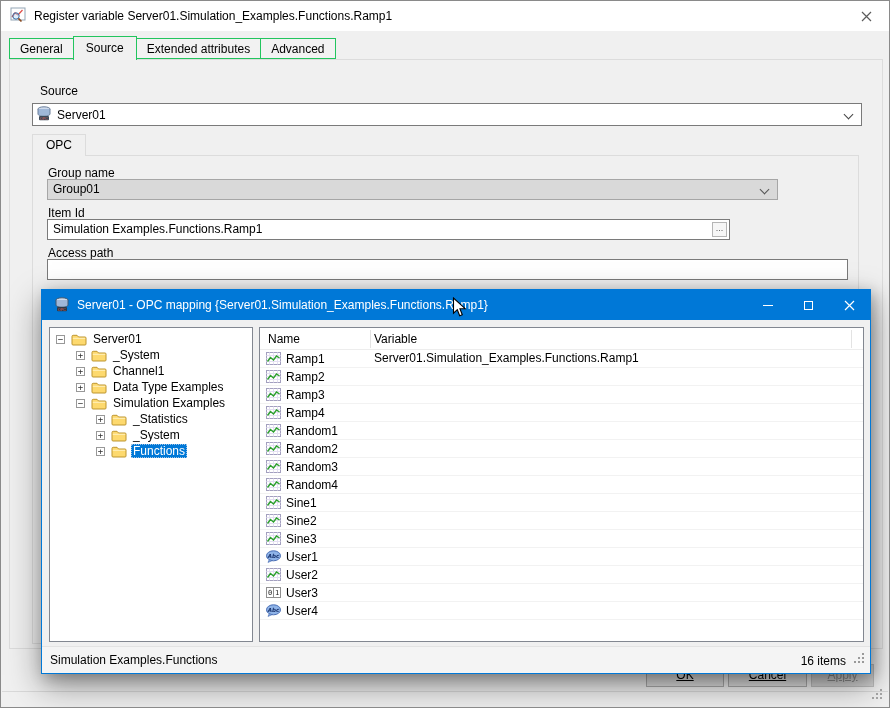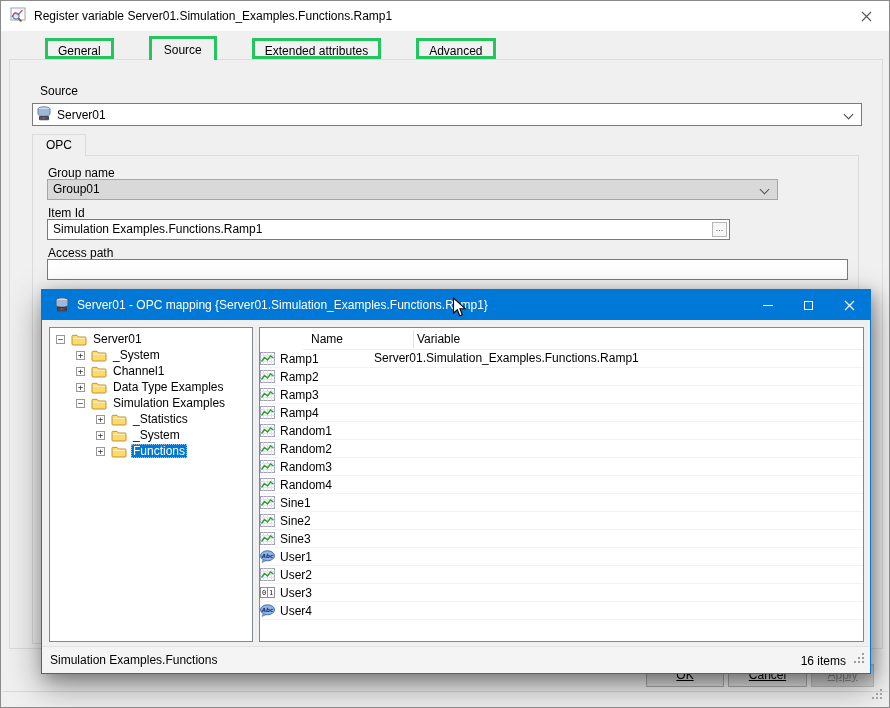--- a/index.html
+++ b/index.html
@@ -11,21 +11,21 @@
   }
   
   .titlebar { position:absolute; left:0; top:0; right:0; height:30px; background:#ffffff;
     display:flex; align-items:center; padding-left:9px; gap:8px; }
   .title-text { font-size:12px; color:#000; white-space:nowrap; }
   .btn-close-main { position:absolute; right:0; top:0; width:46px; height:30px;
     display:flex; align-items:center; justify-content:center; }
   
   .tabstrip { position:absolute; left:8px; top:35px; display:flex; align-items:flex-start; z-index:3; }
   .tab { height:21px; margin-top:2px; padding:0 10px; line-height:20px; background:#f2f2f2;
-    border:3px solid #22c55e; margin-right:-1px; white-space:nowrap;margin-left:36px; }
+    border:1px solid #22c55e; margin-right:-1px; white-space:nowrap; }
   .tab.active { height:24px; margin-top:0; line-height:22px; background:#f0f0f0;
     border-bottom:none; position:relative; z-index:4; padding:0 12px; }
   .tab-page { position:absolute; left:8px; top:58px; width:874px; height:590px;
     background:#f0f0f0; border:1px solid #dcdcdc; }
   
   .field-label { position:absolute; white-space:nowrap; }
   .lbl-source { left:30px; top:24px; }
   .source-combo { position:absolute; left:22px; top:43px; width:830px; height:23px;
     background:#fff; border:1px solid #7a7a7a; display:flex; align-items:center; gap:5px; padding-left:3px; }
   .chev { position:absolute; right:9px; top:7px; width:7px; height:7px;
@@ -69,27 +69,27 @@
   .tree-row { display:flex; align-items:center; height:16px; white-space:nowrap; }
   .expander { width:9px; height:9px; border:1px solid #989898; background:#fff; font-size:9px;
     line-height:7px; text-align:center; color:#333; margin-right:6px; flex:none;
     font-family:"DejaVu Sans Mono", monospace; }
   .folder { margin-right:4px; flex:none; display:flex; }
   .tree-label { padding:0 2px; line-height:14px; }
   .tree-label.selected { background:#0078d7; color:#fff; outline:1px dotted #9cc3e8; outline-offset:-1px; }
   
   .map-list { position:absolute; left:217px; top:37px; width:605px; height:315px;
     background:#fff; border:1px solid #828790; overflow:hidden; }
-  .list-header { position:relative; height:22px; border-bottom:1px solid #ededed;margin-left:43px; }
+  .list-header { position:relative; height:22px; border-bottom:1px solid #ededed; }
   .col-name-h { position:absolute; left:8px; top:4px; }
   .col-var-h { position:absolute; left:114px; top:4px; }
   .hsep { position:absolute; top:2px; width:1px; height:18px; background:#e3e3e3; }
   .list-body { position:absolute; left:0; top:22px; right:0; bottom:0; }
   .list-row { position:relative; height:18px; border-bottom:1px solid #f2f2f2;
-    display:flex; align-items:center; }
+    display:flex; align-items:center; padding-left:6px; }
   .row-icon { width:15px; height:13px; margin-right:5px; flex:none; display:flex; }
   .row-name { width:86px; flex:none; overflow:hidden; white-space:nowrap; }
   .row-var { position:absolute; left:114px; top:0; line-height:17px; white-space:nowrap; }
   
   .map-status { position:absolute; left:0; right:0; bottom:0; height:27px; background:#f4f4f4;
     border-top:1px solid #e3e3e3; display:flex; align-items:center;
     justify-content:space-between; padding:0 4px 0 8px; }
   .status-right { display:flex; align-items:flex-end; gap:7px; }
   .cursor { position:absolute; left:451px; top:296px; z-index:99; }
 </style>

